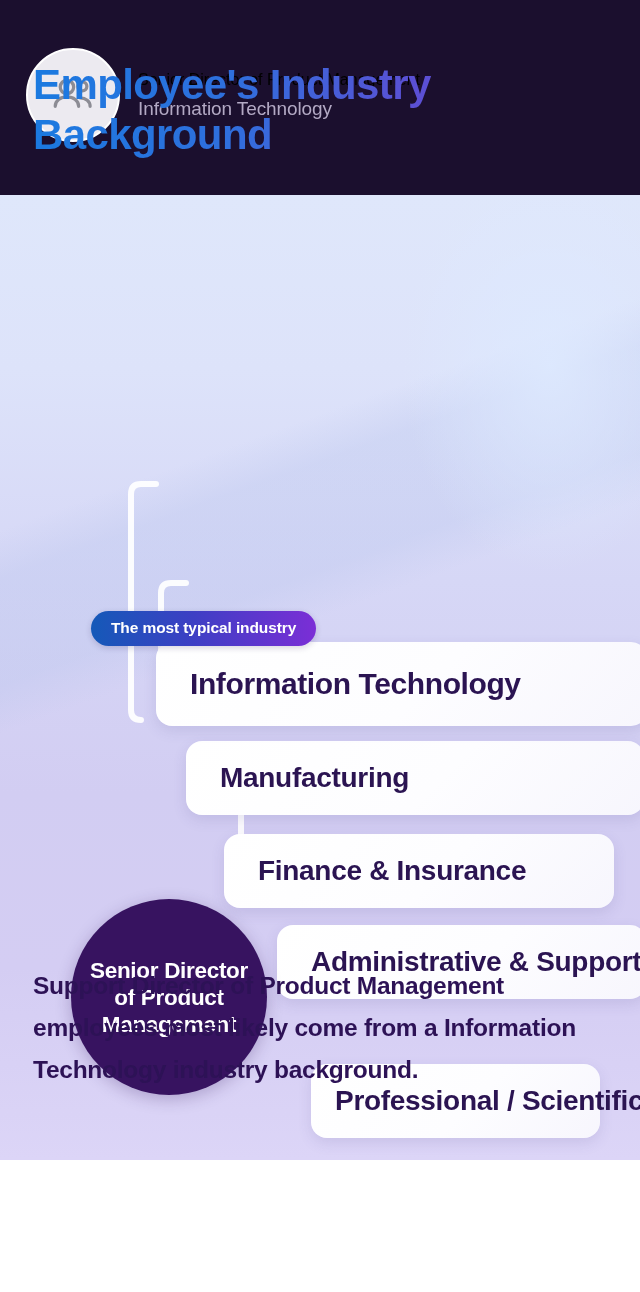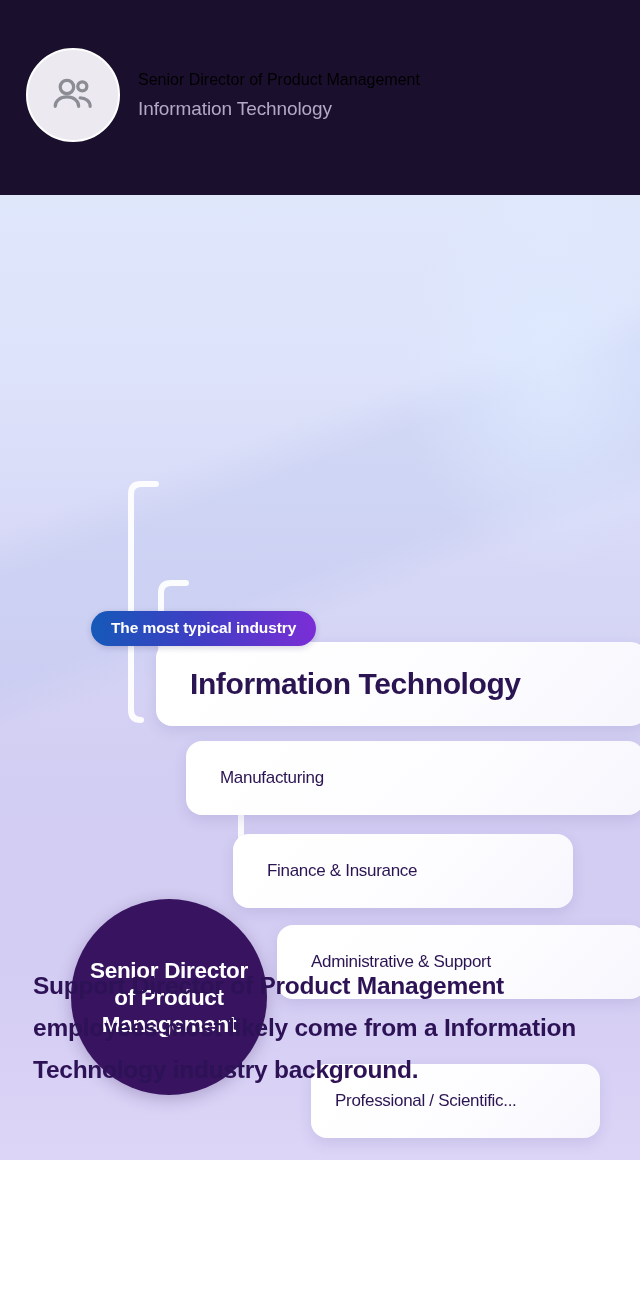--- a/index.html
+++ b/index.html
@@ -108,30 +108,30 @@
     height:74px;
     background:linear-gradient(135deg,#ffffff 0%, #fdfdff 55%, #f7f6fd 100%);
     border-radius:16px;
     display:flex; align-items:center;
     padding-left:34px;
     box-shadow:0 5px 14px rgba(80,70,140,0.13);
     z-index:10;
   }
   .card span {
     color:#2b1452;
-    font-size:17px; font-weight:400;
+    font-size:28px; font-weight:700;
     letter-spacing:-0.3px;
     white-space:nowrap;
   }
   .card.primary { height:84px; z-index:11; }
   .card.primary span { font-size:30px; font-weight:bold; letter-spacing:-0.4px; }
 
   #card-0 { left:120px; top:447px; width:491px; }
   #card-1 { left:150px; top:546px; width:458px; }
-  #card-2 { left:197px; top:639px; width:340px; }
+  #card-2 { left:188px; top:639px; width:390px; }
   #card-3 { left:241px; top:730px; width:369px; }
   #card-4 { left:275px; top:869px; width:289px;padding-left:24px; }
 
   #hub {
     position:absolute; left:35px; top:704px;
     width:196px; height:196px;
     border-radius:50%;
     background:#371360;
     display:flex; align-items:center; justify-content:center;
     text-align:center;
@@ -197,20 +197,21 @@
       </span>
     </div>
     <div id="header-text">
       <div>Senior Director of Product Management</div>
       <div id="header-subtitle">Information Technology</div>
     </div>
   </div>
 
   <div id="body"></div>
 
+  <div id="page-title">Employee's Industry Background</div>
 
   <div id="diagram">
 
     <svg id="connectors" viewBox="0 0 640 760" preserveAspectRatio="none">
       <g fill="none" stroke="#ffffff" stroke-width="6" stroke-opacity="0.92" stroke-linecap="round" stroke-linejoin="round">
         <path d="M120 289 H 105 Q 95 289 95 299 V 515 Q 95 525 105 525"></path>
         <path d="M150 388 H 135 Q 125 388 125 398 V 515 Q 125 525 135 525"></path>
         <path d="M197 481 H 182 Q 172 481 172 491 V 515 Q 172 525 182 525"></path>
         <path d="M241 572 H 200"></path>
         <path d="M275 665 H 215 Q 205 665 205 655 V 585"></path>

